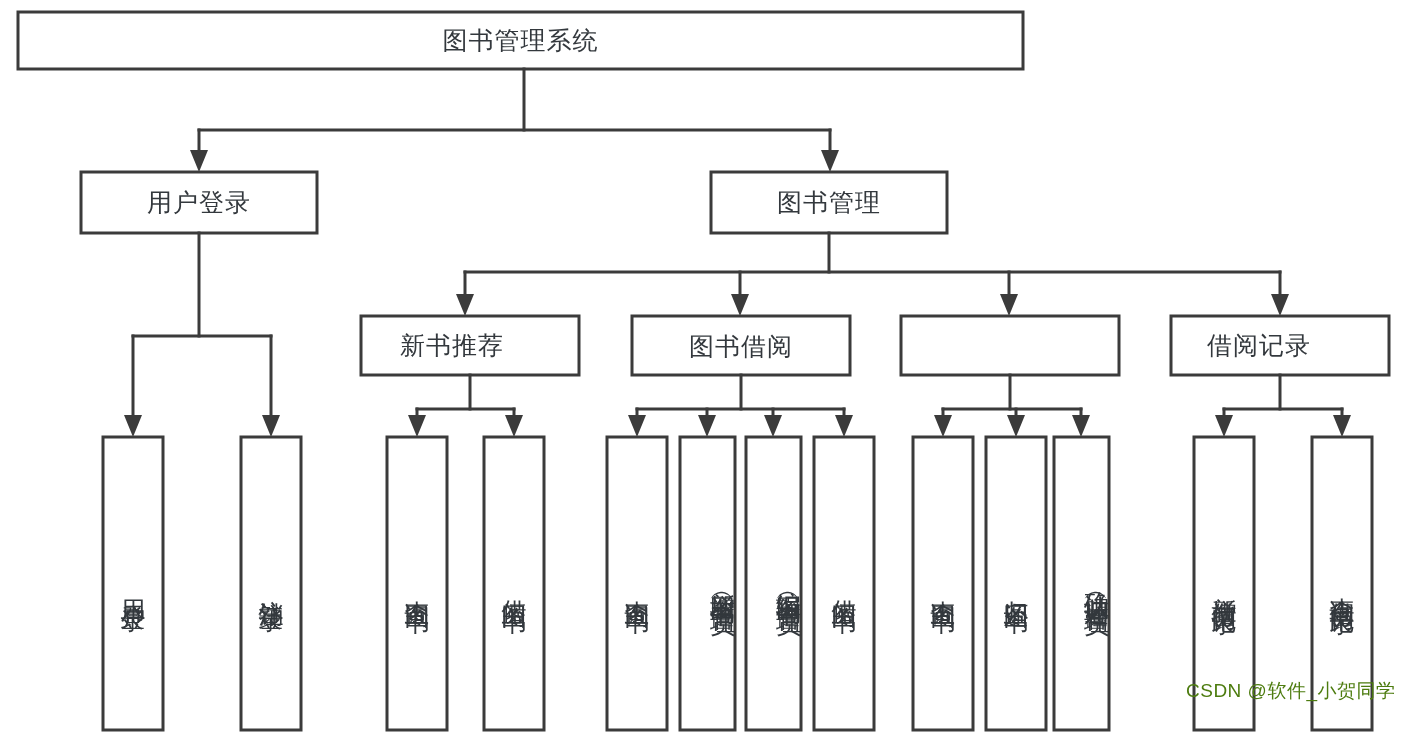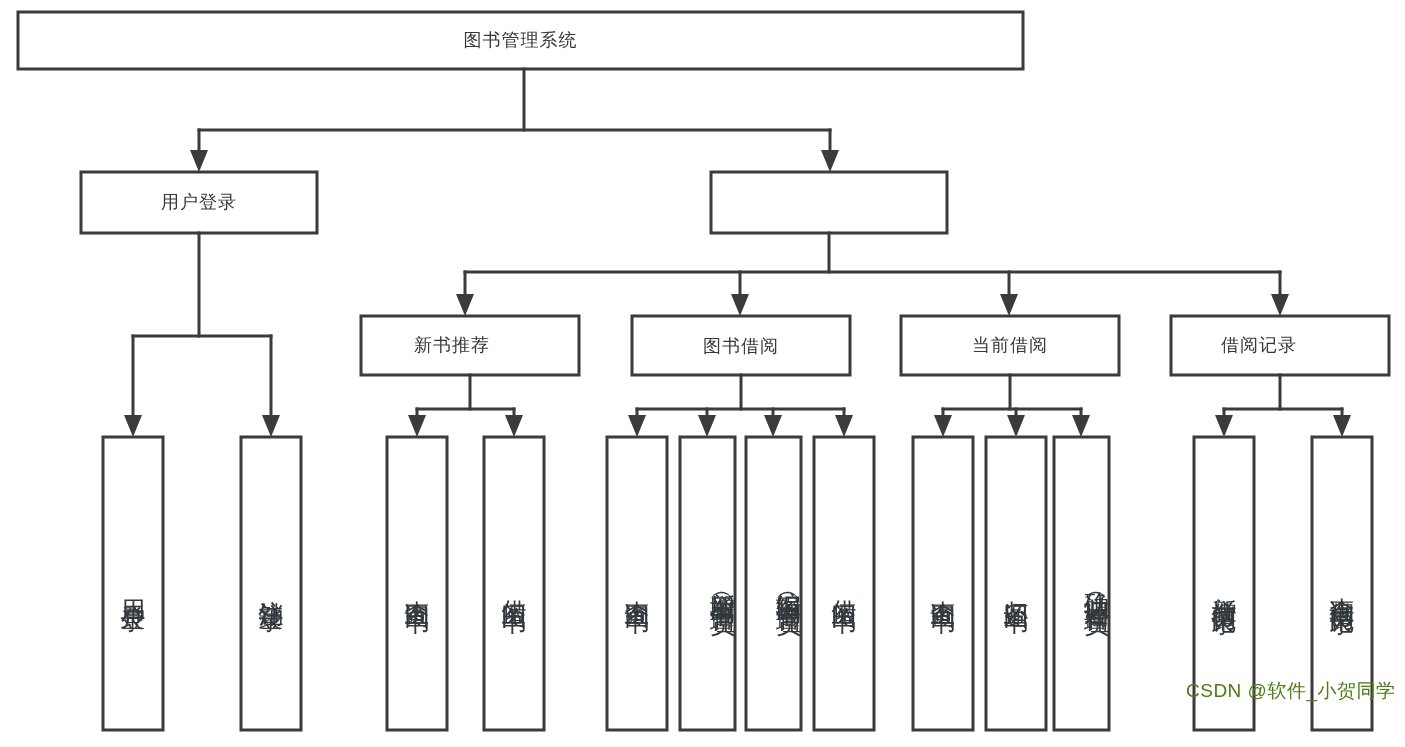--- a/index.html
+++ b/index.html
@@ -43,21 +43,21 @@
     position: absolute;
     display: flex;
     align-items: center;
     justify-content: center;
     color: #33383d;
     font-family: "Liberation Sans", "DejaVu Sans", sans-serif;
     pointer-events: none;
     box-sizing: border-box;
   }
   .node-label.horizontal {
-    font-size: 18px;
+    font-size: 25px;
     letter-spacing: 1px;
     line-height: 1.1;
   }
   .node-label.vertical {
     writing-mode: vertical-rl;
     text-orientation: upright;
     font-size: 25px;
     letter-spacing: 3px;
     line-height: 1;
     padding-top: 4px;
@@ -175,24 +175,24 @@
     <rect class="node-box" x="986" y="437" width="60" height="293"></rect>
     <rect class="node-box" x="1054" y="437" width="55" height="293"></rect>
     <rect class="node-box" x="1194" y="437" width="60" height="293"></rect>
     <rect class="node-box" x="1312" y="437" width="60" height="293"></rect>
 
   </svg>
 
   <div class="node-label horizontal" style="left:18px; top:12px; width:1005px; height:57px;">图书管理系统</div>
 
   <div class="node-label horizontal" style="left:81px; top:172px; width:236px; height:61px;">用户登录</div>
+  <div class="node-label horizontal" style="left:711px; top:172px; width:236px; height:61px;">图书管理</div>
 
   <div class="node-label horizontal" style="left:361px; top:316px; width:182px; height:59px;">新书推荐</div>
   <div class="node-label horizontal" style="left:632px; top:316px; width:218px; height:61px;">图书借阅</div>
-  <div class="node-label horizontal" style="left:901px; top:316px; width:218px; height:59px;">当前借阅</div>
   <div class="node-label horizontal" style="left:1171px; top:316px; width:176px; height:59px;">借阅记录</div>
 
   <div class="node-label vertical" style="left:103px; top:437px; width:60px; height:293px;">用户登录</div>
   <div class="node-label vertical" style="left:241px; top:437px; width:60px; height:293px;">注销登录</div>
   <div class="node-label vertical" style="left:387px; top:437px; width:60px; height:293px;">查询图书</div>
   <div class="node-label vertical" style="left:484px; top:437px; width:60px; height:293px;">借阅图书</div>
   <div class="node-label vertical" style="left:607px; top:437px; width:60px; height:293px;">查询图书</div>
   <div class="node-label vertical" style="left:680px; top:437px; width:55px; height:293px; align-items:flex-start;">新增图书（管理员）</div>
   <div class="node-label vertical" style="left:746px; top:437px; width:55px; height:293px; align-items:flex-start;">编辑图书（管理员）</div>
   <div class="node-label vertical" style="left:814px; top:437px; width:60px; height:293px;">借阅图书</div>

